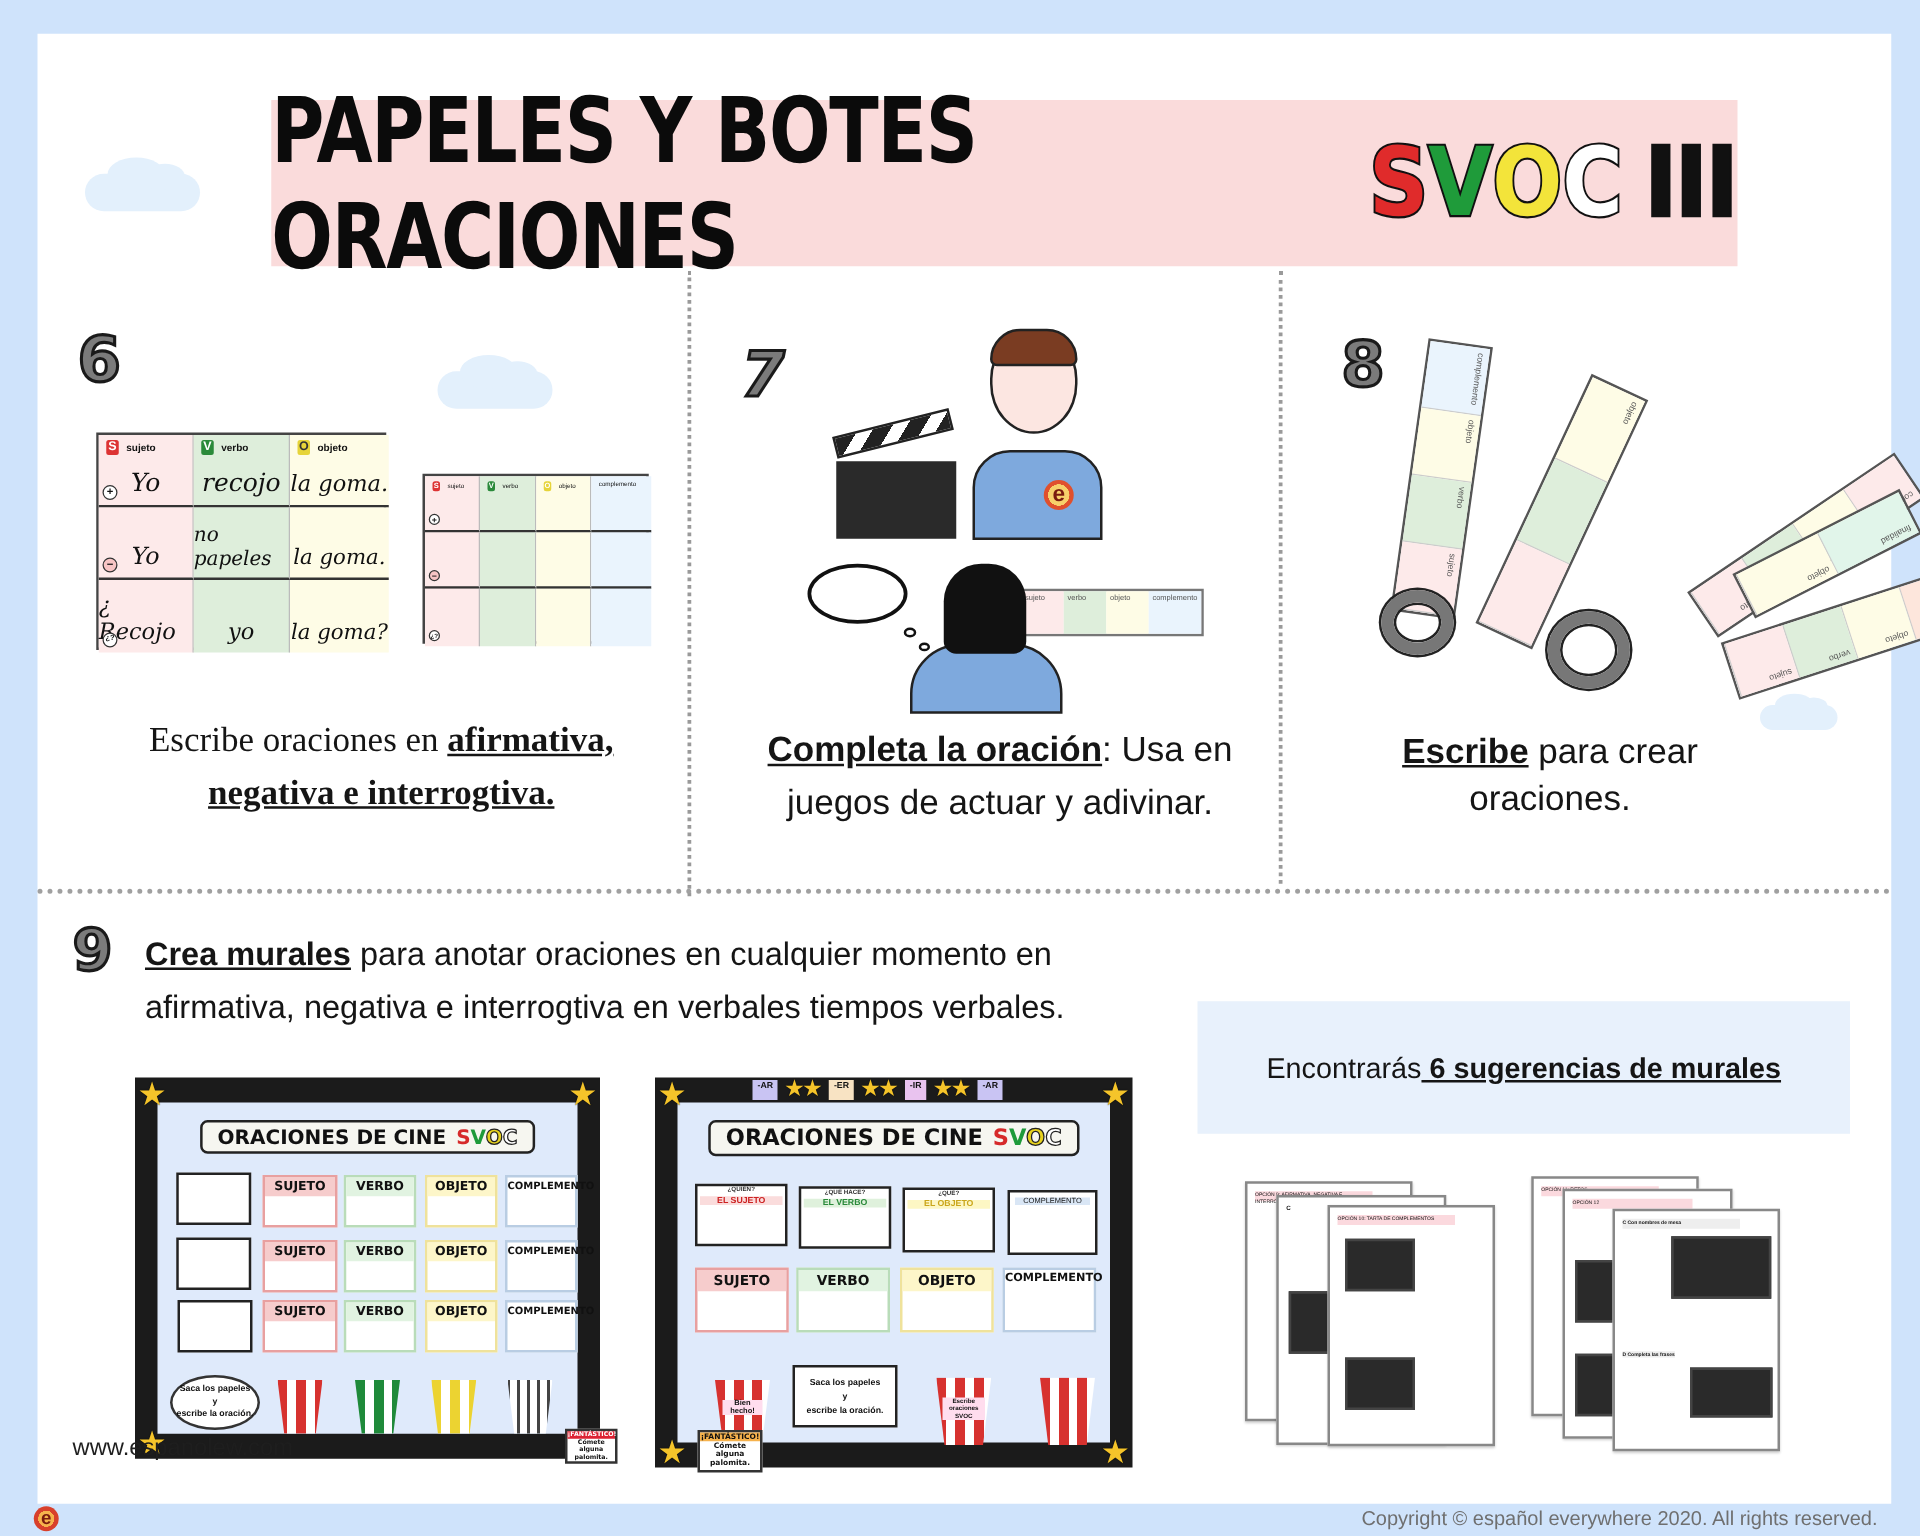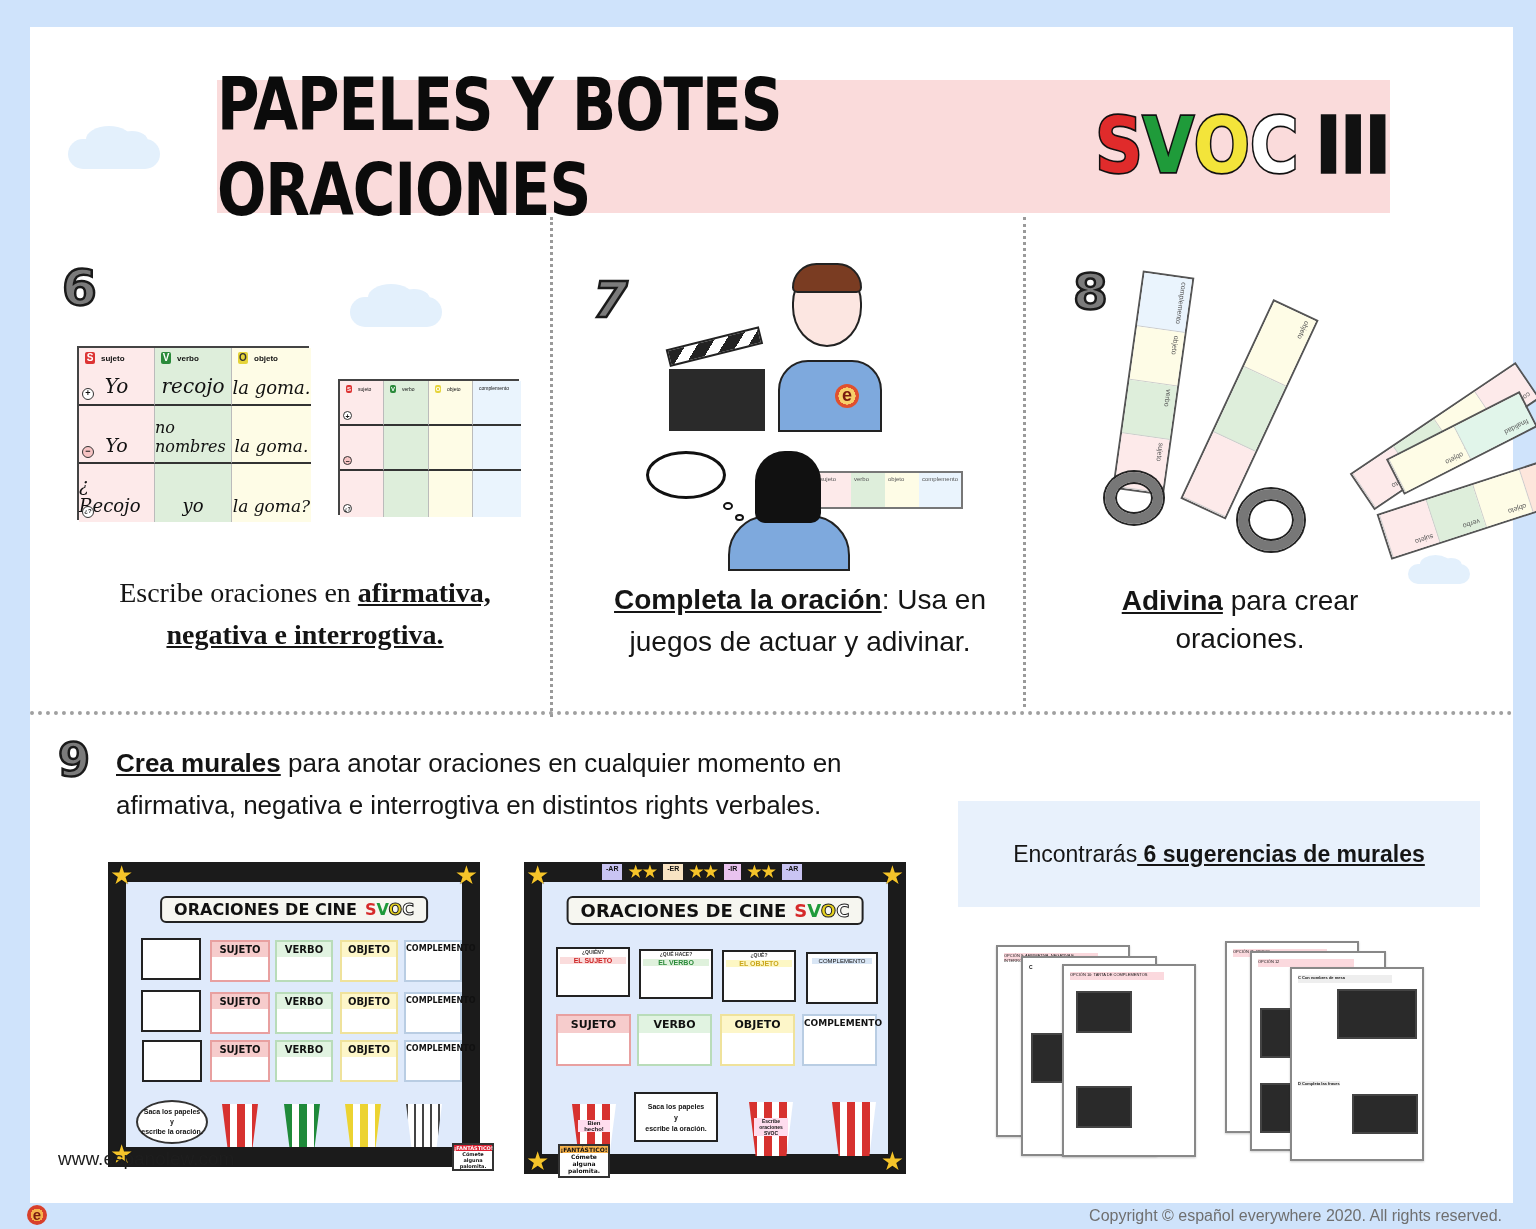--- a/index.html
+++ b/index.html
@@ -103,21 +103,21 @@
           <span class="badge" style="background:#e6d43a;color:#333;">O</span>
           <span>objeto</span>
         </div>
       <span>la goma.</span>
     </div>
     <div class="cell c-s" style="font-size:19px;">
       <span>Yo</span>
       <span class="sign" style="background:#f7c4c4;">−</span>
     </div>
     <div class="cell c-v" style="font-size:16px;">
-        <span>no nombres</span>
+        <span>no papeles</span>
       </div>
     <div class="cell c-o" style="font-size:17px;border-right:none;">
         <span>la goma.</span>
       </div>
     <div class="cell c-s" style="font-size:18px;border-bottom:none;">
       <span>¿ Recojo</span>
       <span class="sign" style="font-size:6px;">¿?</span>
     </div>
     <div class="cell c-v" style="font-size:18px;border-bottom:none;">
         <span>yo</span>
@@ -221,28 +221,28 @@
   </div>
   <div class="key" style="left:1330px;top:310px;width:48px;height:200px;transform:rotate(72deg);transform-origin:50% 100%;">
     <div style="background:#fde6dc;">tiempo</div>
     <div class="c-o">objeto</div>
     <div class="c-v">verbo</div>
     <div class="c-s">sujeto</div>
   </div>
   <div class="ring" style="left:1208px;top:462px;width:66px;height:62px;"></div>
 
   <div class="caption" style="left:1010px;top:555px;width:400px;line-height:38px;">
-    <b>Adivina</b><span> para crear</span><br>
+    <b>Escribe</b><span> para crear</span><br>
     <span>oraciones.</span>
   </div>
 
   <div class="num" style="left:28px;top:710px;font-size:46px;">9</div>
   <div class="caption" style="left:86px;top:715px;width:820px;text-align:left;font-size:26px;">
     <b>Crea murales</b><span> para anotar oraciones en cualquier momento en</span><br>
-    <span>afirmativa, negativa e interrogtiva en distintos rights verbales.</span>
+    <span>afirmativa, negativa e interrogtiva en verbales tiempos verbales.</span>
   </div>
 
   <div class="notebox">
     <div><span>Encontrarás</span><b> 6 sugerencias de murales</b></div>
   </div>
 
   <div class="mural" style="left:78px;top:835px;width:372px;height:305px;">
     <div class="mural-inner">
       <div class="mural-title" style="top:14px;font-size:16px;">
         <span>ORACIONES DE CINE</span>

